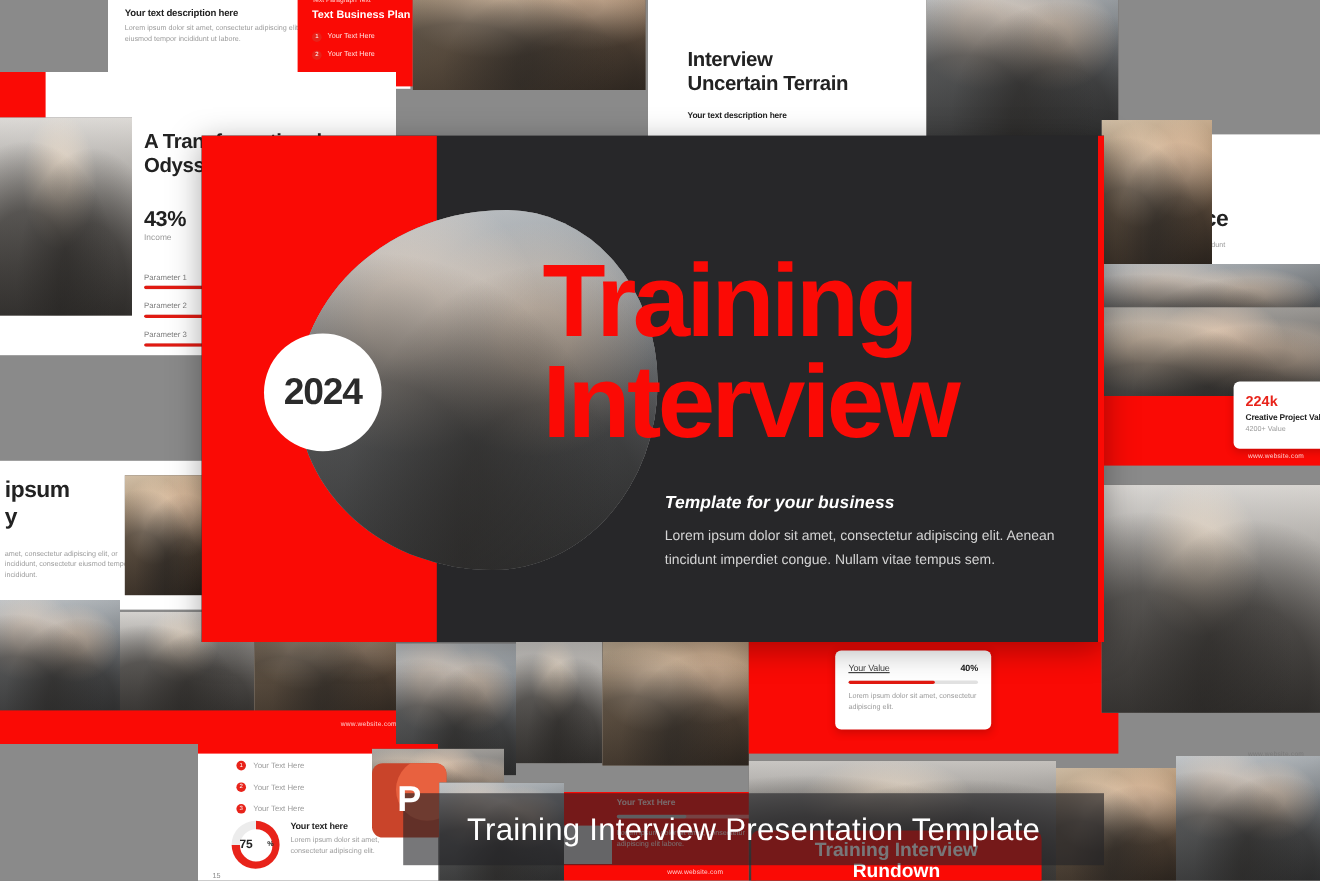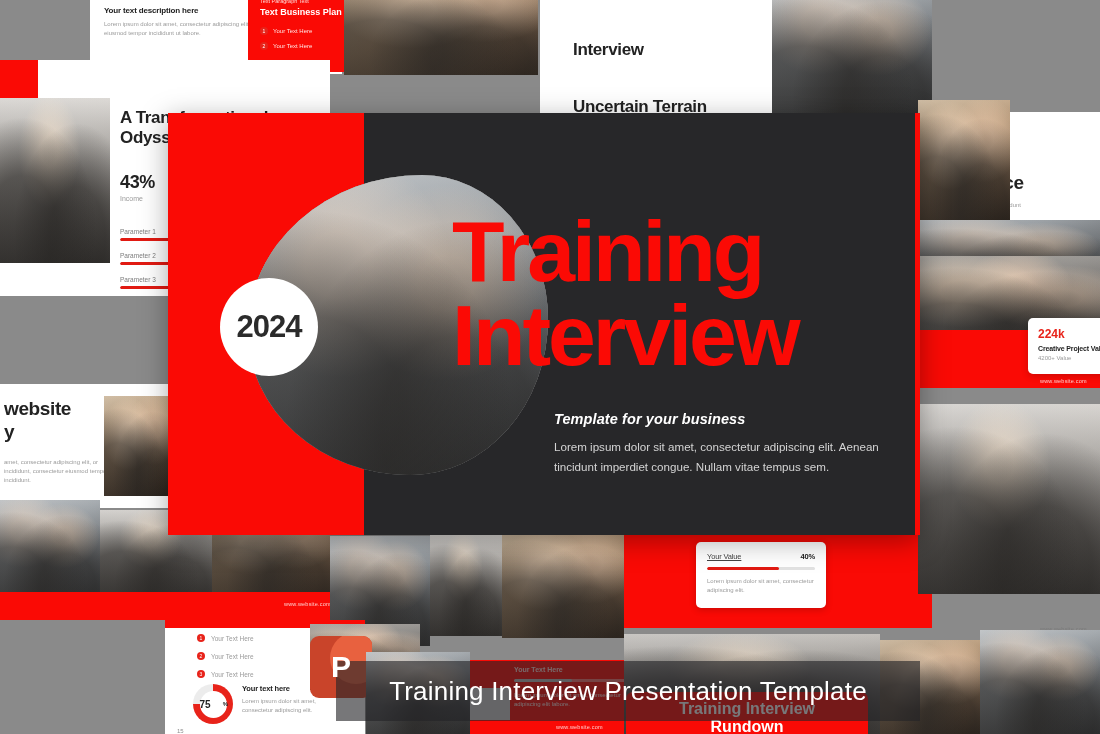--- a/index.html
+++ b/index.html
@@ -143,21 +143,21 @@
         <span style="font-size:6px;color:#ffe3e1;">Your Text Here</span>
       </div>
     </div>
   </div>
 
   <div class="photo warm" style="left:344px;top:-30px;width:194px;height:105px;"></div>
 
   <div class="slide" style="left:540px;top:-8px;width:240px;height:124px;">
     <div style="position:absolute;left:33px;top:48px;">
       <div class="h-dark" style="font-size:17px;line-height:1.15;">Interview</div>
-      <div class="h-dark" style="font-size:17px;line-height:1.15;margin-top:37px;">Uncertain Terrain</div>
+      <div class="h-dark" style="font-size:17px;line-height:1.15;">Uncertain Terrain</div>
       <div class="h-dark" style="font-size:7px;margin-top:14px;">Your text description here</div>
     </div>
   </div>
   <div class="photo cool" style="left:772px;top:-20px;width:160px;height:140px;"></div>
 
   <div class="slide" style="left:1002px;top:112px;width:110px;height:120px;">
     <div style="position:absolute;left:-10px;top:60px;">
       <div class="h-dark" style="font-size:19px;">nce</div>
       <div class="muted" style="font-size:6px;margin-top:8px;">r incididunt</div>
     </div>
@@ -201,21 +201,21 @@
     <div style="padding:9px 10px;">
       <div style="color:#e8231a;font-weight:bold;font-size:12px;">224k</div>
       <div class="h-dark" style="font-size:7px;margin-top:4px;">Creative Project Value</div>
       <div class="muted" style="font-size:6px;margin-top:3px;">4200+ Value</div>
     </div>
   </div>
   <div class="wm" style="left:1040px;top:378px;">www.website.com</div>
 
   <div class="slide" style="left:-56px;top:384px;width:250px;height:124px;">
     <div style="position:absolute;left:60px;top:14px;">
-      <div class="h-dark" style="font-size:19px;line-height:1.2;">website</div>
+      <div class="h-dark" style="font-size:19px;line-height:1.2;">ipsum</div>
       <div class="h-dark" style="font-size:19px;line-height:1.2;">y</div>
       <div class="muted tiny" style="margin-top:14px;width:112px;">amet, consectetur  adipiscing elit, or incididunt, consectetur eiusmod tempor incididunt.</div>
     </div>
     <div class="photo warm" style="left:160px;top:12px;width:70px;height:100px;"></div>
   </div>
 
   <div class="photo cool" style="left:-10px;top:500px;width:110px;height:100px;"></div>
   <div class="photo office" style="left:100px;top:510px;width:112px;height:88px;"></div>
   <div class="photo warm" style="left:212px;top:500px;width:118px;height:100px;"></div>
   <div class="red" style="position:absolute;left:0px;top:592px;width:330px;height:28px;"></div>

